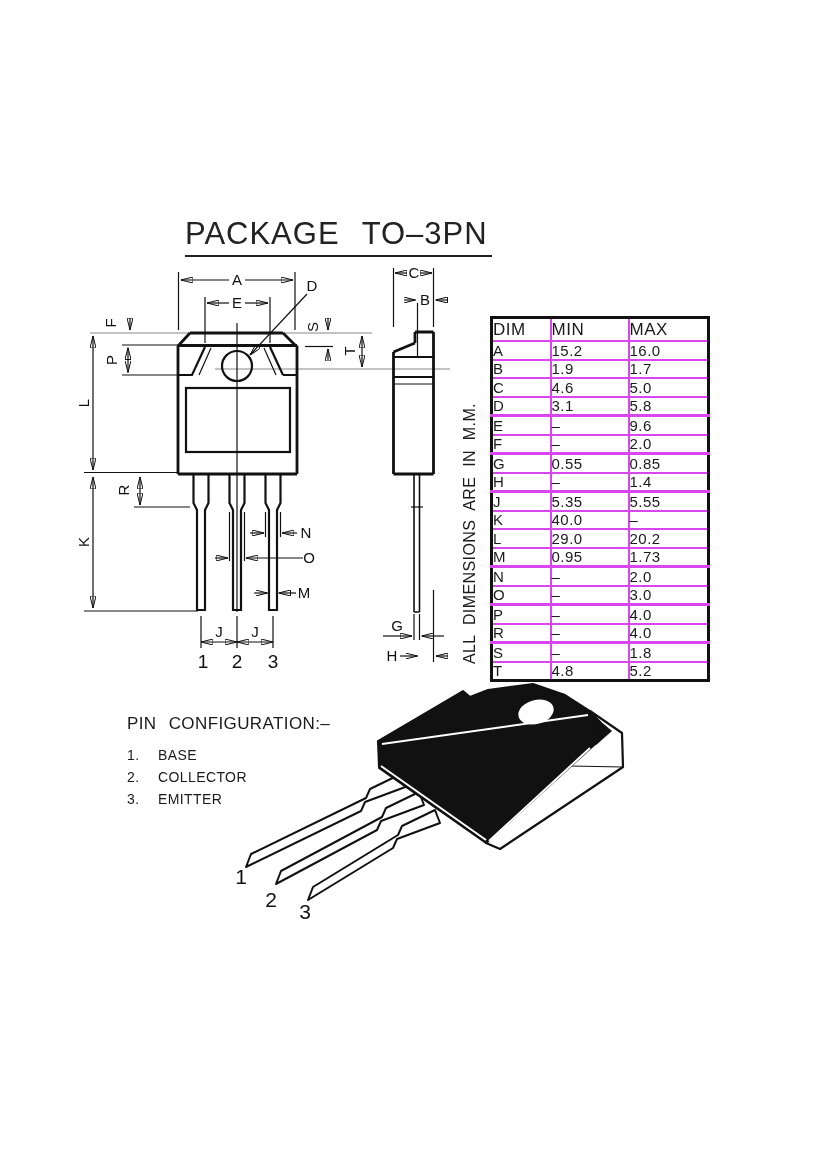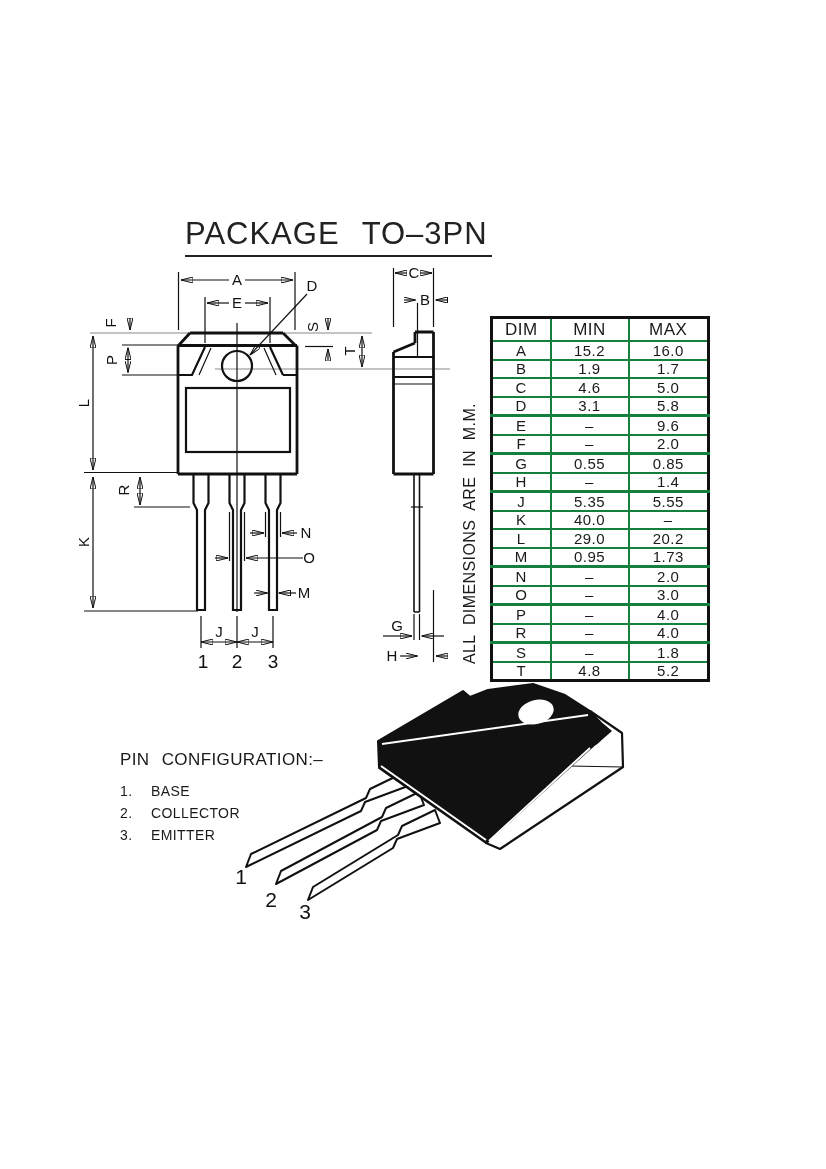--- a/index.html
+++ b/index.html
@@ -16,29 +16,29 @@
   svg line{stroke:#111;stroke-width:1.2;}
   svg path,svg rect,svg circle{fill:none;stroke:#111;}
   .b3{stroke-width:2.8;}
   .b2{stroke-width:2.2;}
   .t{stroke-width:1.2;}
   .t2{stroke-width:1.6;}
   .ref{stroke:#888;stroke-width:1;}
   .wht{stroke:#fff;stroke-width:2;}
   .dim-table{position:absolute;left:490px;top:316px;width:217px;border-collapse:collapse;
              table-layout:fixed;border:3px solid #111;}
-  .dim-table th,.dim-table td{border:2px solid #15803d;text-align:center;padding:0;
+  .dim-table th,.dim-table td{border:2px solid #d946ef;text-align:left;padding:0;
              font-weight:400;line-height:1;}
   .dim-table th{height:21px;font-size:17px;letter-spacing:.5px;}
   .dim-table td{height:16.5px;font-size:15px;letter-spacing:.5px;}
   .dim-table tr.grp td{border-bottom-width:3px;}
   .units{position:absolute;left:461px;top:664px;transform-origin:0 0;
          transform:rotate(-90deg);white-space:nowrap;font-size:16px;
          letter-spacing:.4px;word-spacing:5px;}
-  .pincfg{position:absolute;left:120px;top:714px;margin-top:36px;}
+  .pincfg{position:absolute;left:127px;top:714px;}
   .pincfg .hd{font-size:17px;letter-spacing:.4px;word-spacing:7px;white-space:nowrap;}
   .pincfg .row{position:absolute;left:0;white-space:nowrap;font-size:14px;letter-spacing:.4px;}
   .pincfg .row .num{display:inline-block;width:31px;}
 </style>
 </head>
 <body>
 
 <div class="page">
 
   <div class="title">PACKAGE TO–3PN</div>

